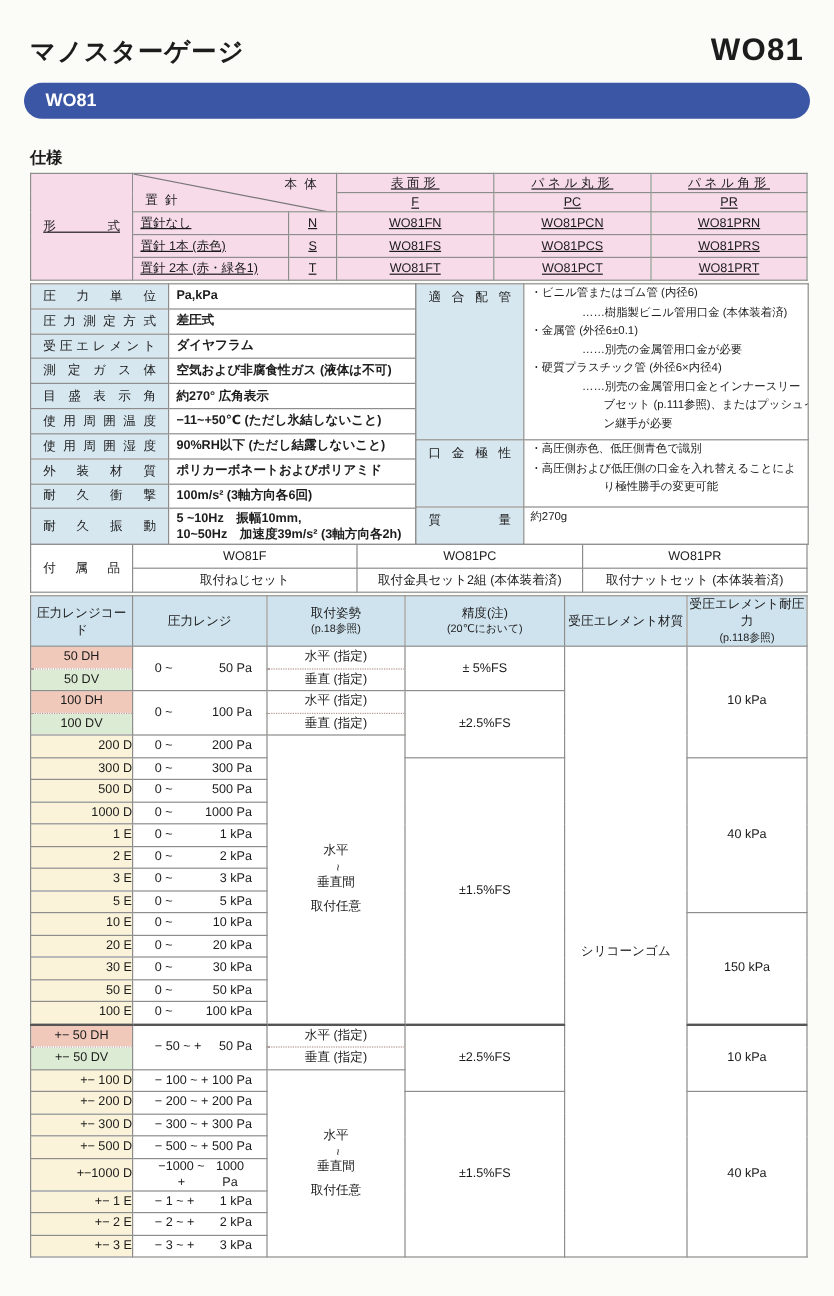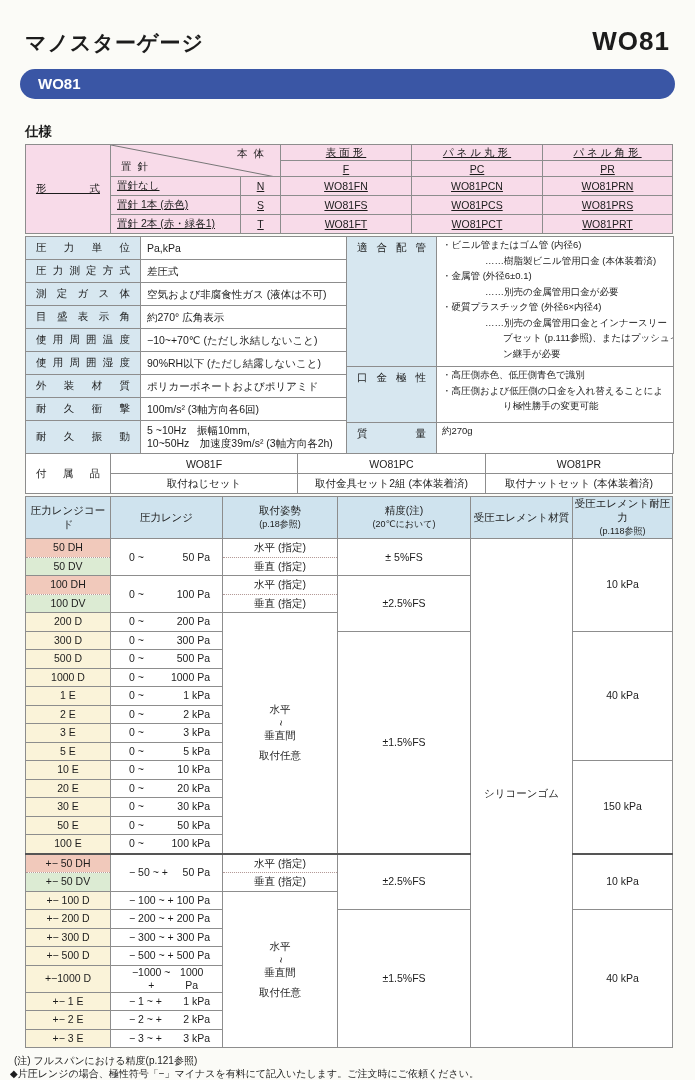--- a/index.html
+++ b/index.html
@@ -32,21 +32,21 @@
   .diag .bl{position:absolute;left:10px;bottom:2px;letter-spacing:6px;}
   .ls3{letter-spacing:3px;}
 
   
   .specwrap{display:flex;margin:2px 0 0 25px;}
   .specwrap table{margin-left:0;}
   .right-spec{margin-left:-1px !important;}
   .lbl{background:var(--lblue,#d7e7f0);}
   .left-spec td{height:18px;background:#fff;}
   .left-spec td.lbl{background:var(--lblue,#d7e7f0);}
-  .left-spec .val{padding-left:6px;white-space:pre-line;line-height:13px;}
+  .left-spec .val{padding-left:6px;white-space:pre-line;line-height:13px;font-weight:bold;}
   .right-spec td{vertical-align:top;background:#fff;}
   .right-spec td.lbl{background:var(--lblue,#d7e7f0);}
   .right-spec .jlabel{padding-top:4px;}
   .rline{font-size:9.5px;line-height:15.5px;white-space:nowrap;}
   .ind0{padding-left:5px;}
   .ind1{padding-left:48px;}
   .ind2{padding-left:66px;}
 
   
   .acc-table{margin-top:-1px;}
@@ -54,21 +54,21 @@
 
   
   .range-table{margin-top:2px;}
   .range-table th{background:var(--hblue,#cfe3ee);height:15px;vertical-align:middle;}
   .range-table .l1{font-size:10.5px;}
   .range-table .l2{font-size:9px;}
   .range-table td{height:17.5px;line-height:13px;text-align:center;background:#fff;vertical-align:middle;}
   td.code{font-size:10.5px;}
   td.code.dh{background:var(--dh,#f1c9bb);}
   td.code.dv{background:var(--dv,#dcebd3);}
-  td.code.plain{background:var(--cream,#faf3d9);}
+  td.code.plain{background:var(--cream,#faf3d9);text-align:right;}
   .dot-b{border-bottom-style:dotted;border-bottom-color:#b59a9a;}
   .top-none{border-top-style:none;}
   tr.strong td{border-top-width:2px;border-top-color:#555;}
   .rg{display:flex;justify-content:space-between;padding:0 12px 0 18px;}
   .mline{line-height:13px;}
   .tilde{display:inline-block;transform:rotate(90deg);font-size:10px;line-height:10px;}
   .spacer{height:7px;}
 
   
   .footnotes{margin:6px 0 0 10px;font-size:10px;line-height:13px;}
@@ -158,35 +158,41 @@
             <td class="val">Pa,kPa</td>
           </tr>
           <tr>
             <td class="lbl">
               <span class="jlabel">圧力測定方式</span>
             </td>
             <td class="val">差圧式</td>
           </tr>
           <tr>
             <td class="lbl">
+              <span class="jlabel">受圧エレメント</span>
+            </td>
+            <td class="val">ダイヤフラム</td>
+          </tr>
+          <tr>
+            <td class="lbl">
               <span class="jlabel">測定ガス体</span>
             </td>
             <td class="val">空気および非腐食性ガス (液体は不可)</td>
           </tr>
           <tr>
             <td class="lbl">
               <span class="jlabel">目盛表示角</span>
             </td>
             <td class="val">約270° 広角表示</td>
           </tr>
           <tr>
             <td class="lbl">
               <span class="jlabel">使用周囲温度</span>
             </td>
-            <td class="val">−10~+70℃ (ただし氷結しないこと)</td>
+            <td class="val">−11~+50℃ (ただし氷結しないこと)</td>
           </tr>
           <tr>
             <td class="lbl">
               <span class="jlabel">使用周囲湿度</span>
             </td>
             <td class="val">90%RH以下 (ただし結露しないこと)</td>
           </tr>
           <tr>
             <td class="lbl">
               <span class="jlabel">外装材質</span>
@@ -574,18 +580,14 @@
           <td rowspan="1">
             <div class="rg">
               <span>− 3 ~ +</span>
               <span>3 kPa</span>
             </div>
           </td>
         </tr>
       </tbody>
   </table>
 
-  <div class="footnotes" id="footnotes">
-      <div class="fn-note">(注) フルスパンにおける精度(p.121参照)</div>
-      <div>◆片圧レンジの場合、極性符号「−」マイナスを有料にて記入いたします。ご注文時にご依頼ください。</div>
-    </div>
 
 </div>
 
 </body></html>

